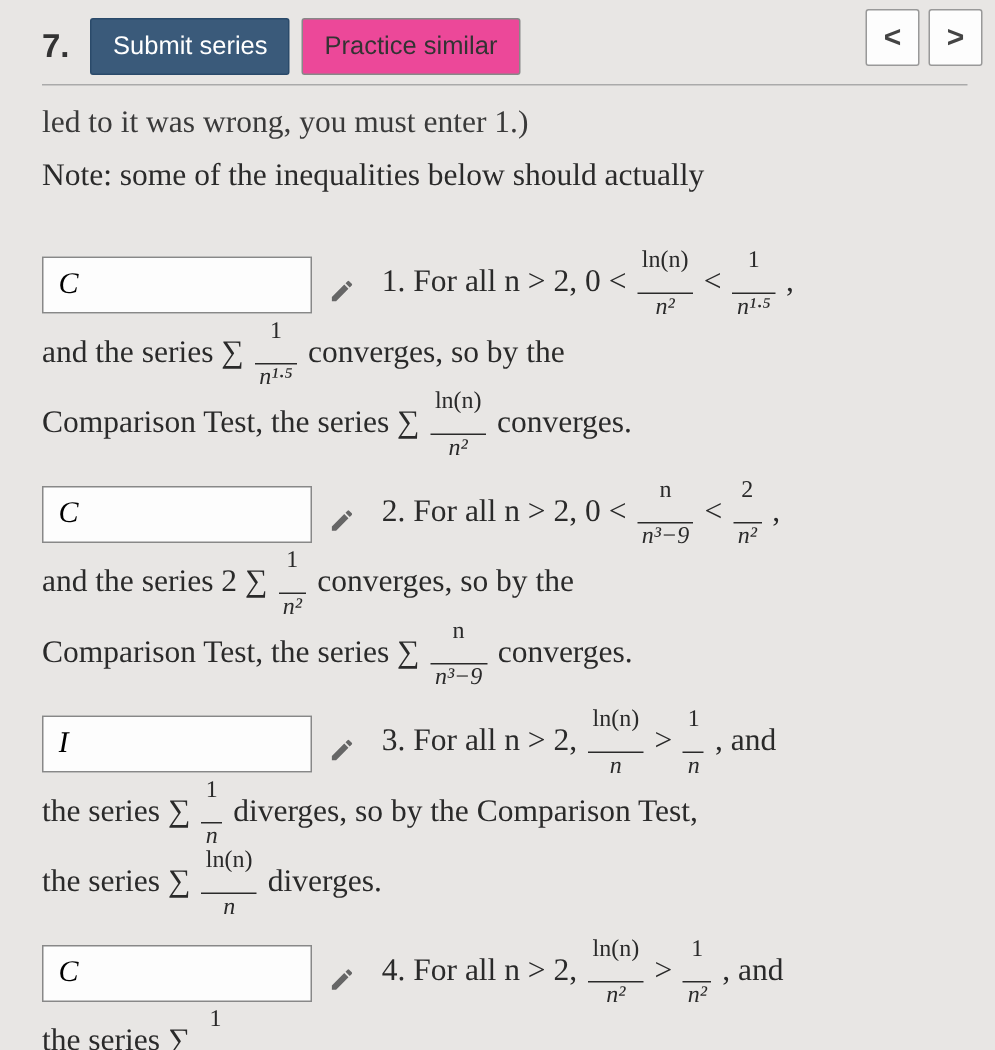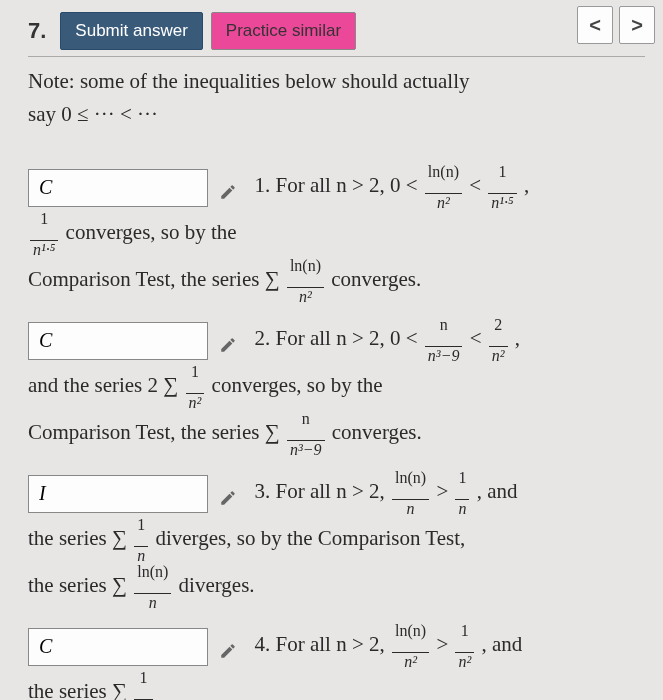--- a/index.html
+++ b/index.html
@@ -122,51 +122,52 @@
   .frac .den { display: block; padding: 1px 3px 0; font-style: italic; }
   .math { white-space: nowrap; }
 </style>
 </head>
 <body>
 
 <div class="page">
 
   <div class="header-row">
     <span class="qnum">7.</span>
-    <button class="btn btn-primary">Submit answer</button>
+    <button class="btn btn-primary">Submit series</button>
     <button class="btn">Practice similar</button>
   </div>
 
   <div class="nav-arrows">
     <div class="nav-btn">&lt;</div>
     <div class="nav-btn">&gt;</div>
   </div>
 
   <hr class="hr">
 
   <div class="body-text">
+    <div class="cutoff">led to it was wrong, you must enter 1.)</div>
     <div class="note">
       <span>Note: some of the inequalities below should actually</span><br>
-      <span>say 0 ≤ ··· &lt; ···</span>
     </div>
 
     <div class="item">
       <input class="input-box" value="C" style="">
       <span class="pencil">
         <svg viewBox="0 0 24 24" width="18" height="18">
             <path fill="#666" d="M3 17.25V21h3.75l11-11-3.75-3.75-11 11zM20.7 7.04a1 1 0 0 0 0-1.41l-2.34-2.34a1 1 0 0 0-1.41 0l-1.83 1.83 3.75 3.75 1.83-1.83z"></path>
           </svg>
       </span>
       <span class="math">
         <span>1. For all n &gt; 2, 0 &lt; </span>
         <span class="frac"><span class="num">ln(n)</span><span class="den">n²</span></span>
         <span> &lt; </span>
         <span class="frac"><span class="num">1</span><span class="den">n¹·⁵</span></span>
         <span>,</span>
       </span><br>
+      <span>and the series ∑ </span>
       <span class="frac"><span class="num">1</span><span class="den">n¹·⁵</span></span>
       <span> converges, so by the</span><br>
       <span>Comparison Test, the series ∑ </span>
       <span class="frac"><span class="num">ln(n)</span><span class="den">n²</span></span>
       <span> converges.</span>
     </div>
 
     <div class="item">
       <input class="input-box" value="C" style="">
       <span class="pencil">

